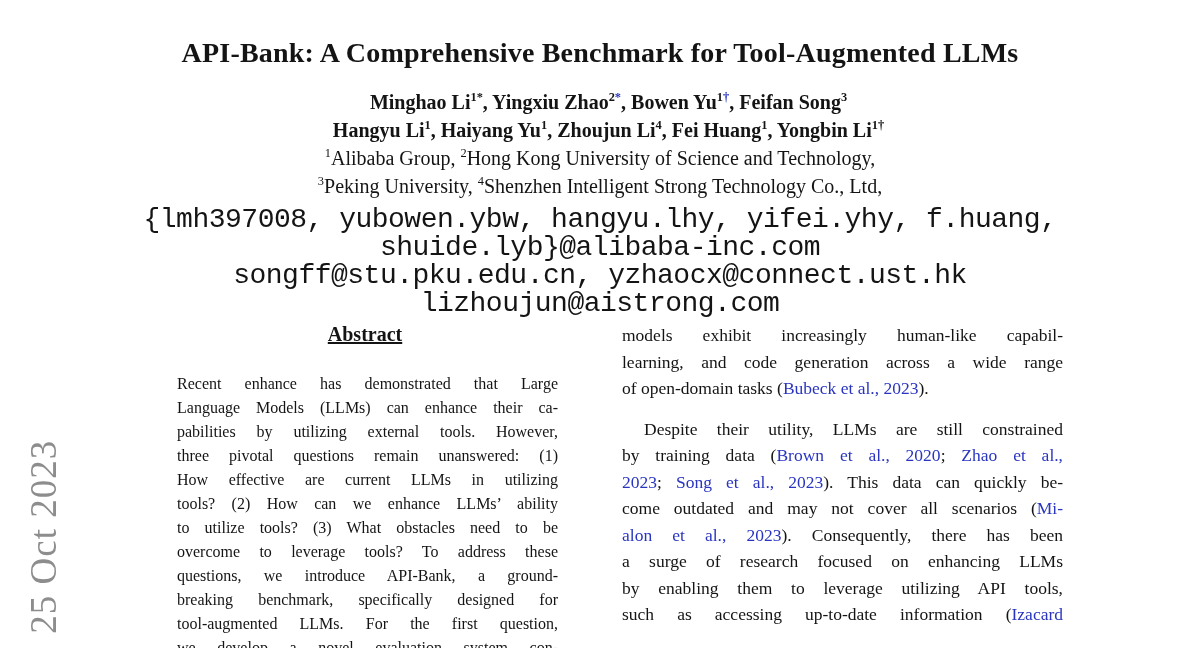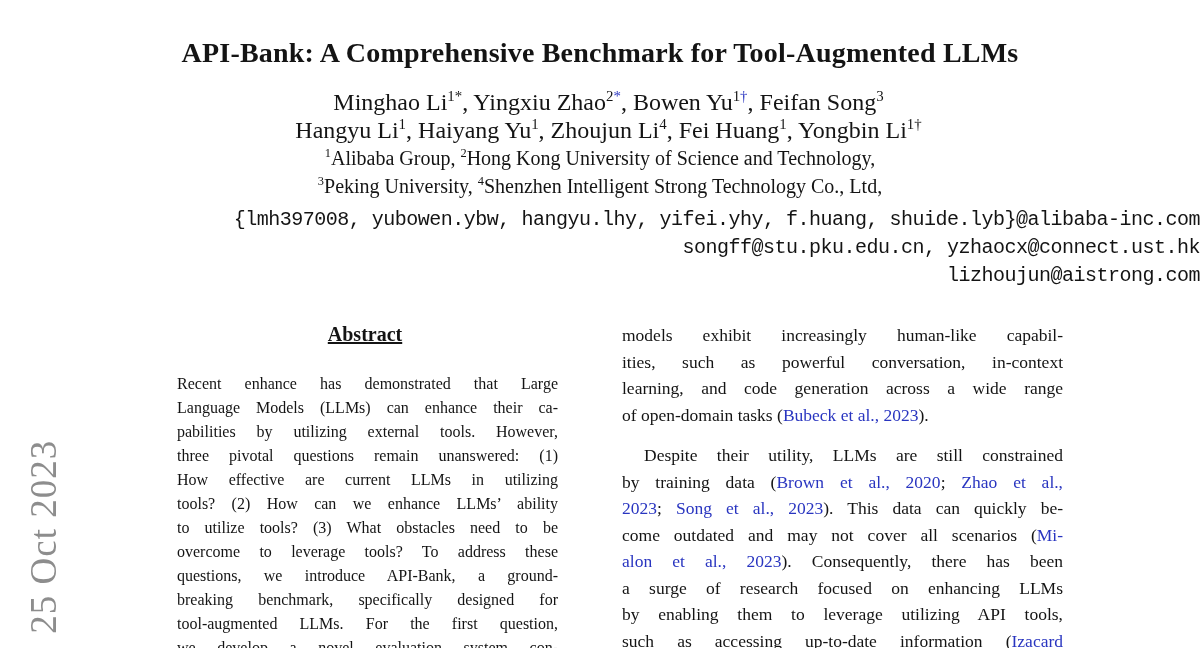--- a/index.html
+++ b/index.html
@@ -16,36 +16,35 @@
   
   .header { padding-top: 36px; text-align: center; }
   .title {
     font-size: 28px;
     font-weight: bold;
     line-height: 34px;
     letter-spacing: 0.2px;
   }
   .authors { margin-top: 18px; }
   .author-line {
-    font-size: 24px;
-    font-weight: normal;
+    font-size: 20px;
+    font-weight: bold;
     line-height: 28px;
     padding-left: 17px;
   }
   .affil-line {
     font-size: 20px;
     line-height: 28px;
   }
   .emails { margin-top: 6px; }
   .email-line {
     font-family: "Liberation Mono", monospace;
-    font-size: 20px;
+    font-size: 28px;
     line-height: 28px;
     letter-spacing: -0.5px;
-    text-align: right;
   }
   sup {
     font-size: 0.62em;
     line-height: 0;
     vertical-align: super;
   }
   .cite { color: #2935c0; }
   
   .col-left {
     position: absolute;
@@ -140,21 +139,20 @@
         <div class="jline"><span>questions, we introduce API-Bank, a ground-</span></div>
         <div class="jline"><span>breaking benchmark, specifically designed for</span></div>
         <div class="jline"><span>tool-augmented LLMs. For the first question,</span></div>
         <div class="jline"><span>we develop a novel evaluation system con-</span></div>
       </div>
   </div>
 
   <div class="col-right" id="right-col">
       <div class="para">
         <div class="jline"><span>models exhibit increasingly human-like capabil-</span></div>
-        <div class="jline"><span>ities, such as powerful conversation, in-context</span></div>
         <div class="jline"><span>learning, and code generation across a wide range</span></div>
         <div class="jline lastline"><span>of open-domain tasks (</span><span class="cite">Bubeck et al., 2023</span><span>).</span></div>
       </div>
       <div class="para indent">
         <div class="jline"><span>Despite their utility, LLMs are still constrained</span></div>
         <div class="jline"><span>by training data (</span><span class="cite">Brown et al., 2020</span><span>; </span><span class="cite">Zhao et al.,</span></div>
         <div class="jline"><span class="cite">2023</span><span>; </span><span class="cite">Song et al., 2023</span><span>). This data can quickly be-</span></div>
         <div class="jline"><span>come outdated and may not cover all scenarios (</span><span class="cite">Mi-</span></div>
         <div class="jline"><span class="cite">alon et al., 2023</span><span>). Consequently, there has been</span></div>
         <div class="jline"><span>a surge of research focused on enhancing LLMs</span></div>

